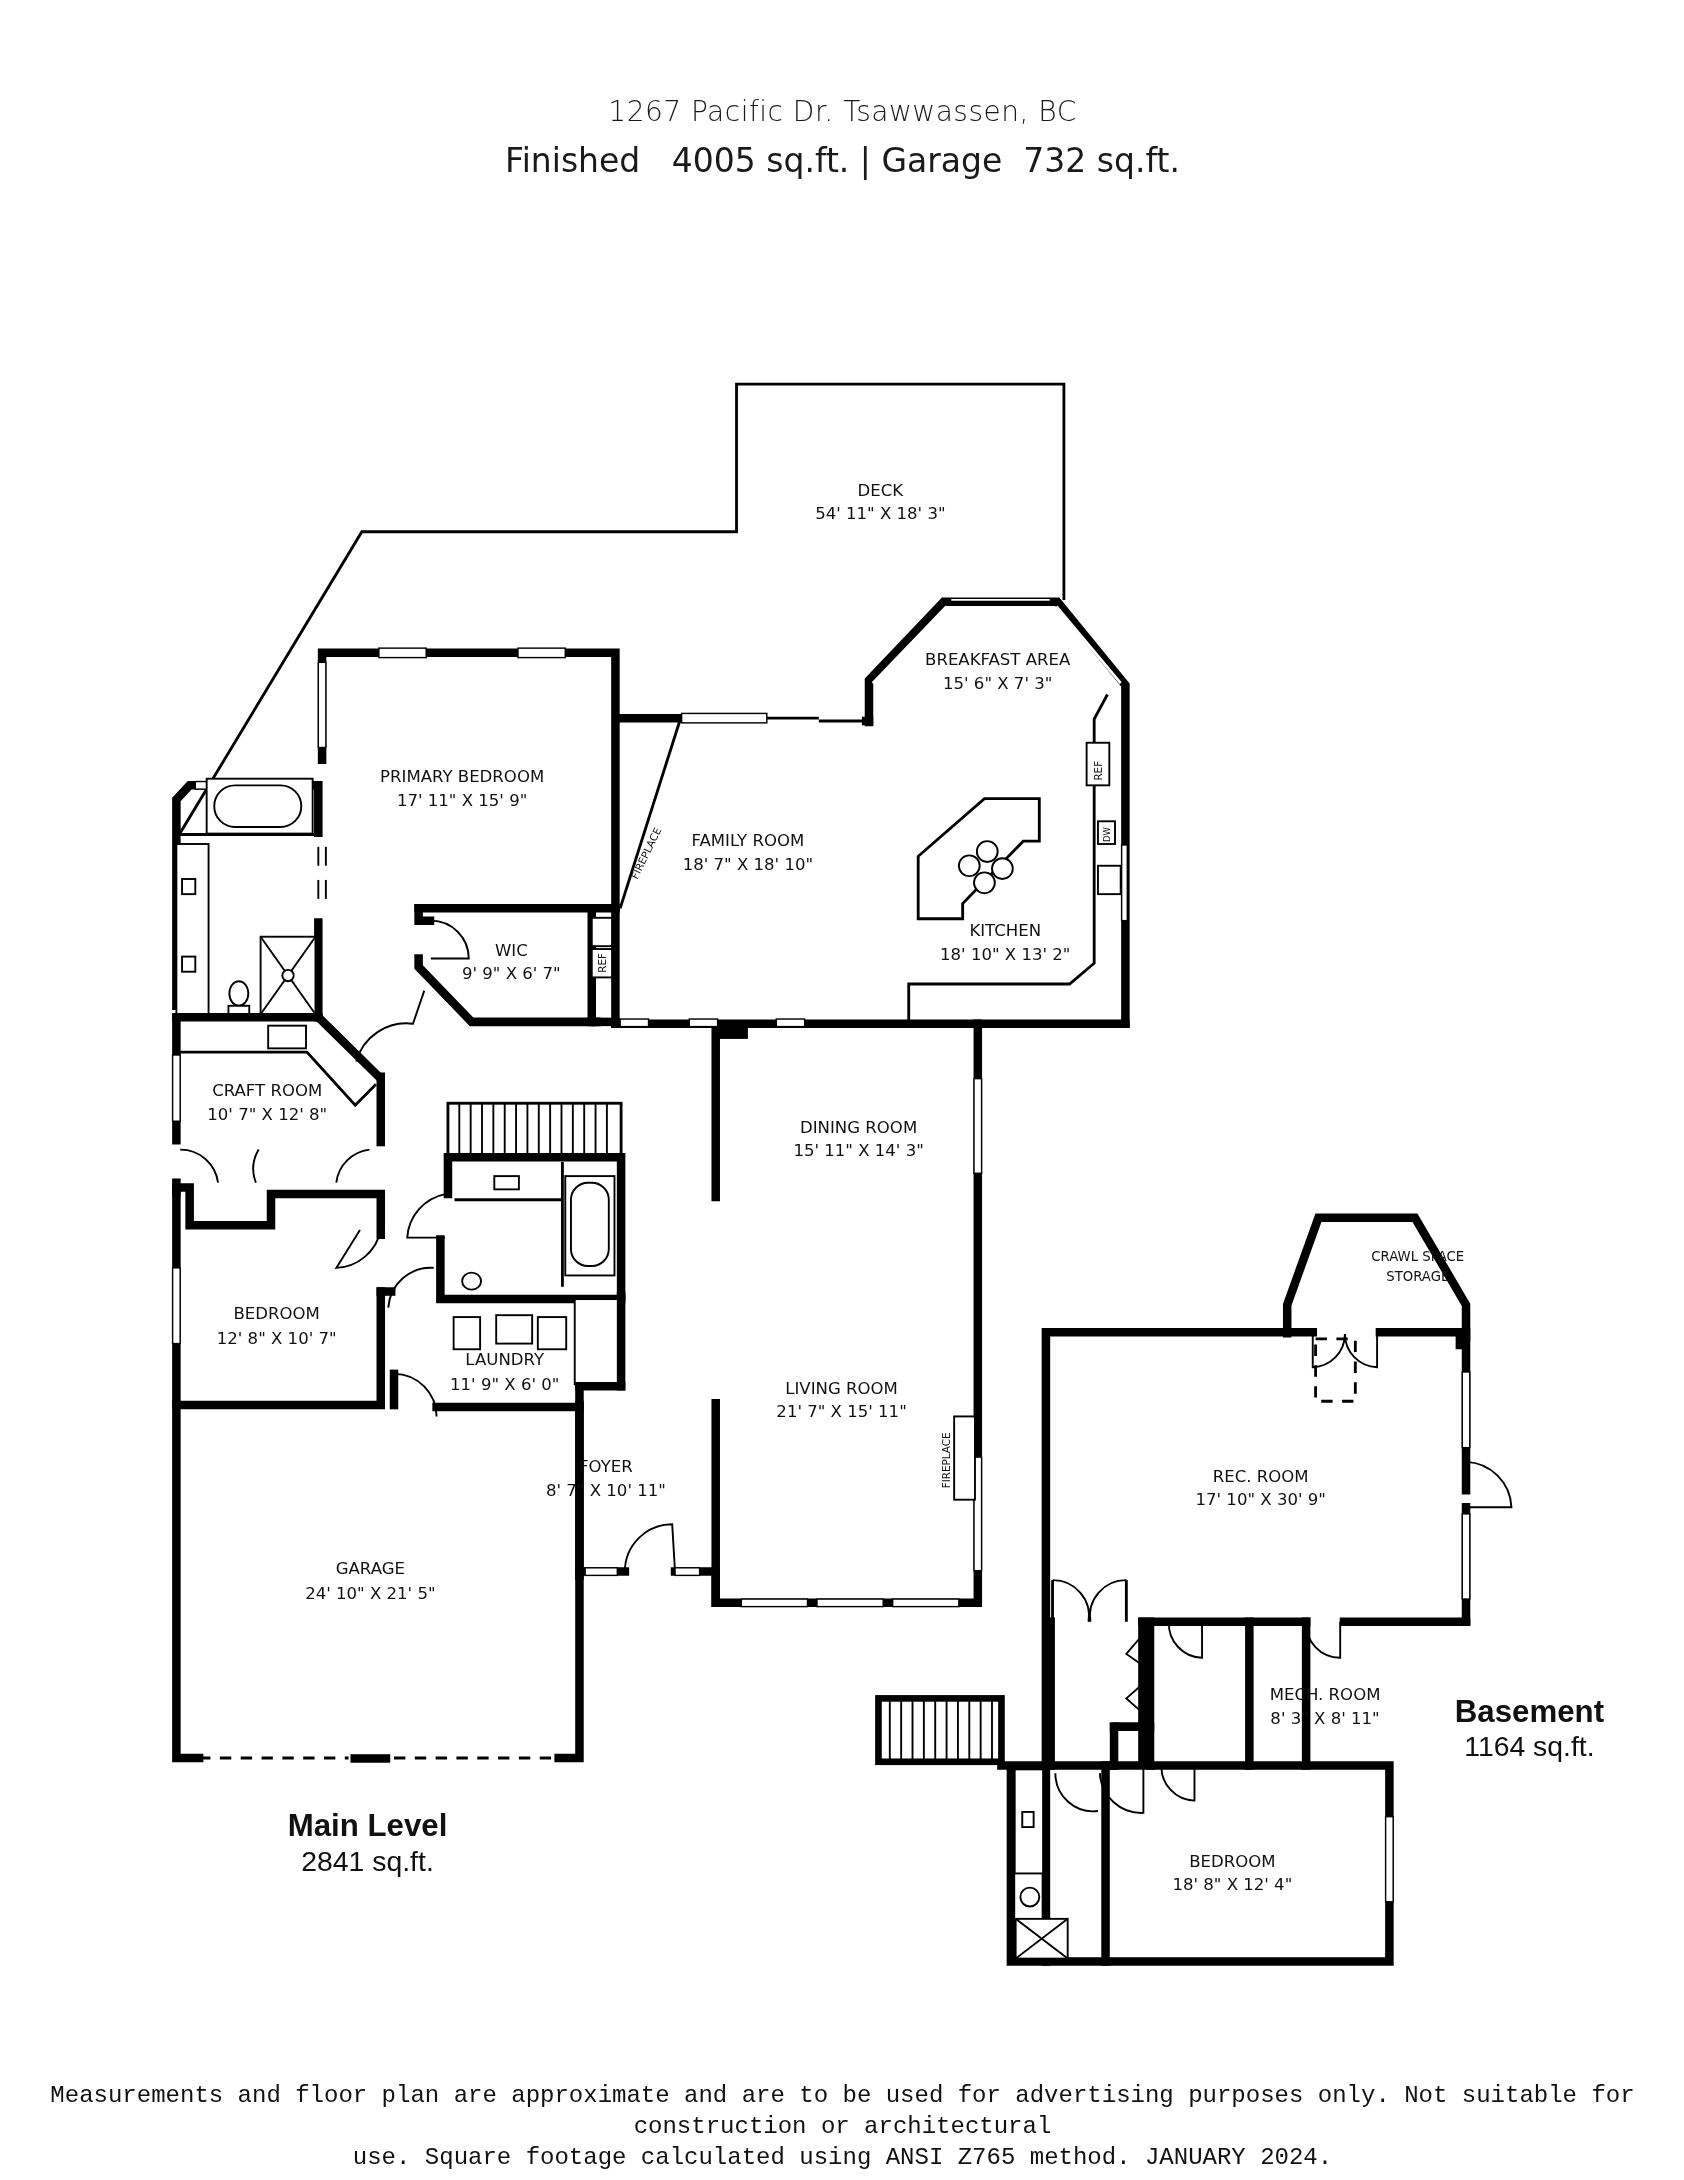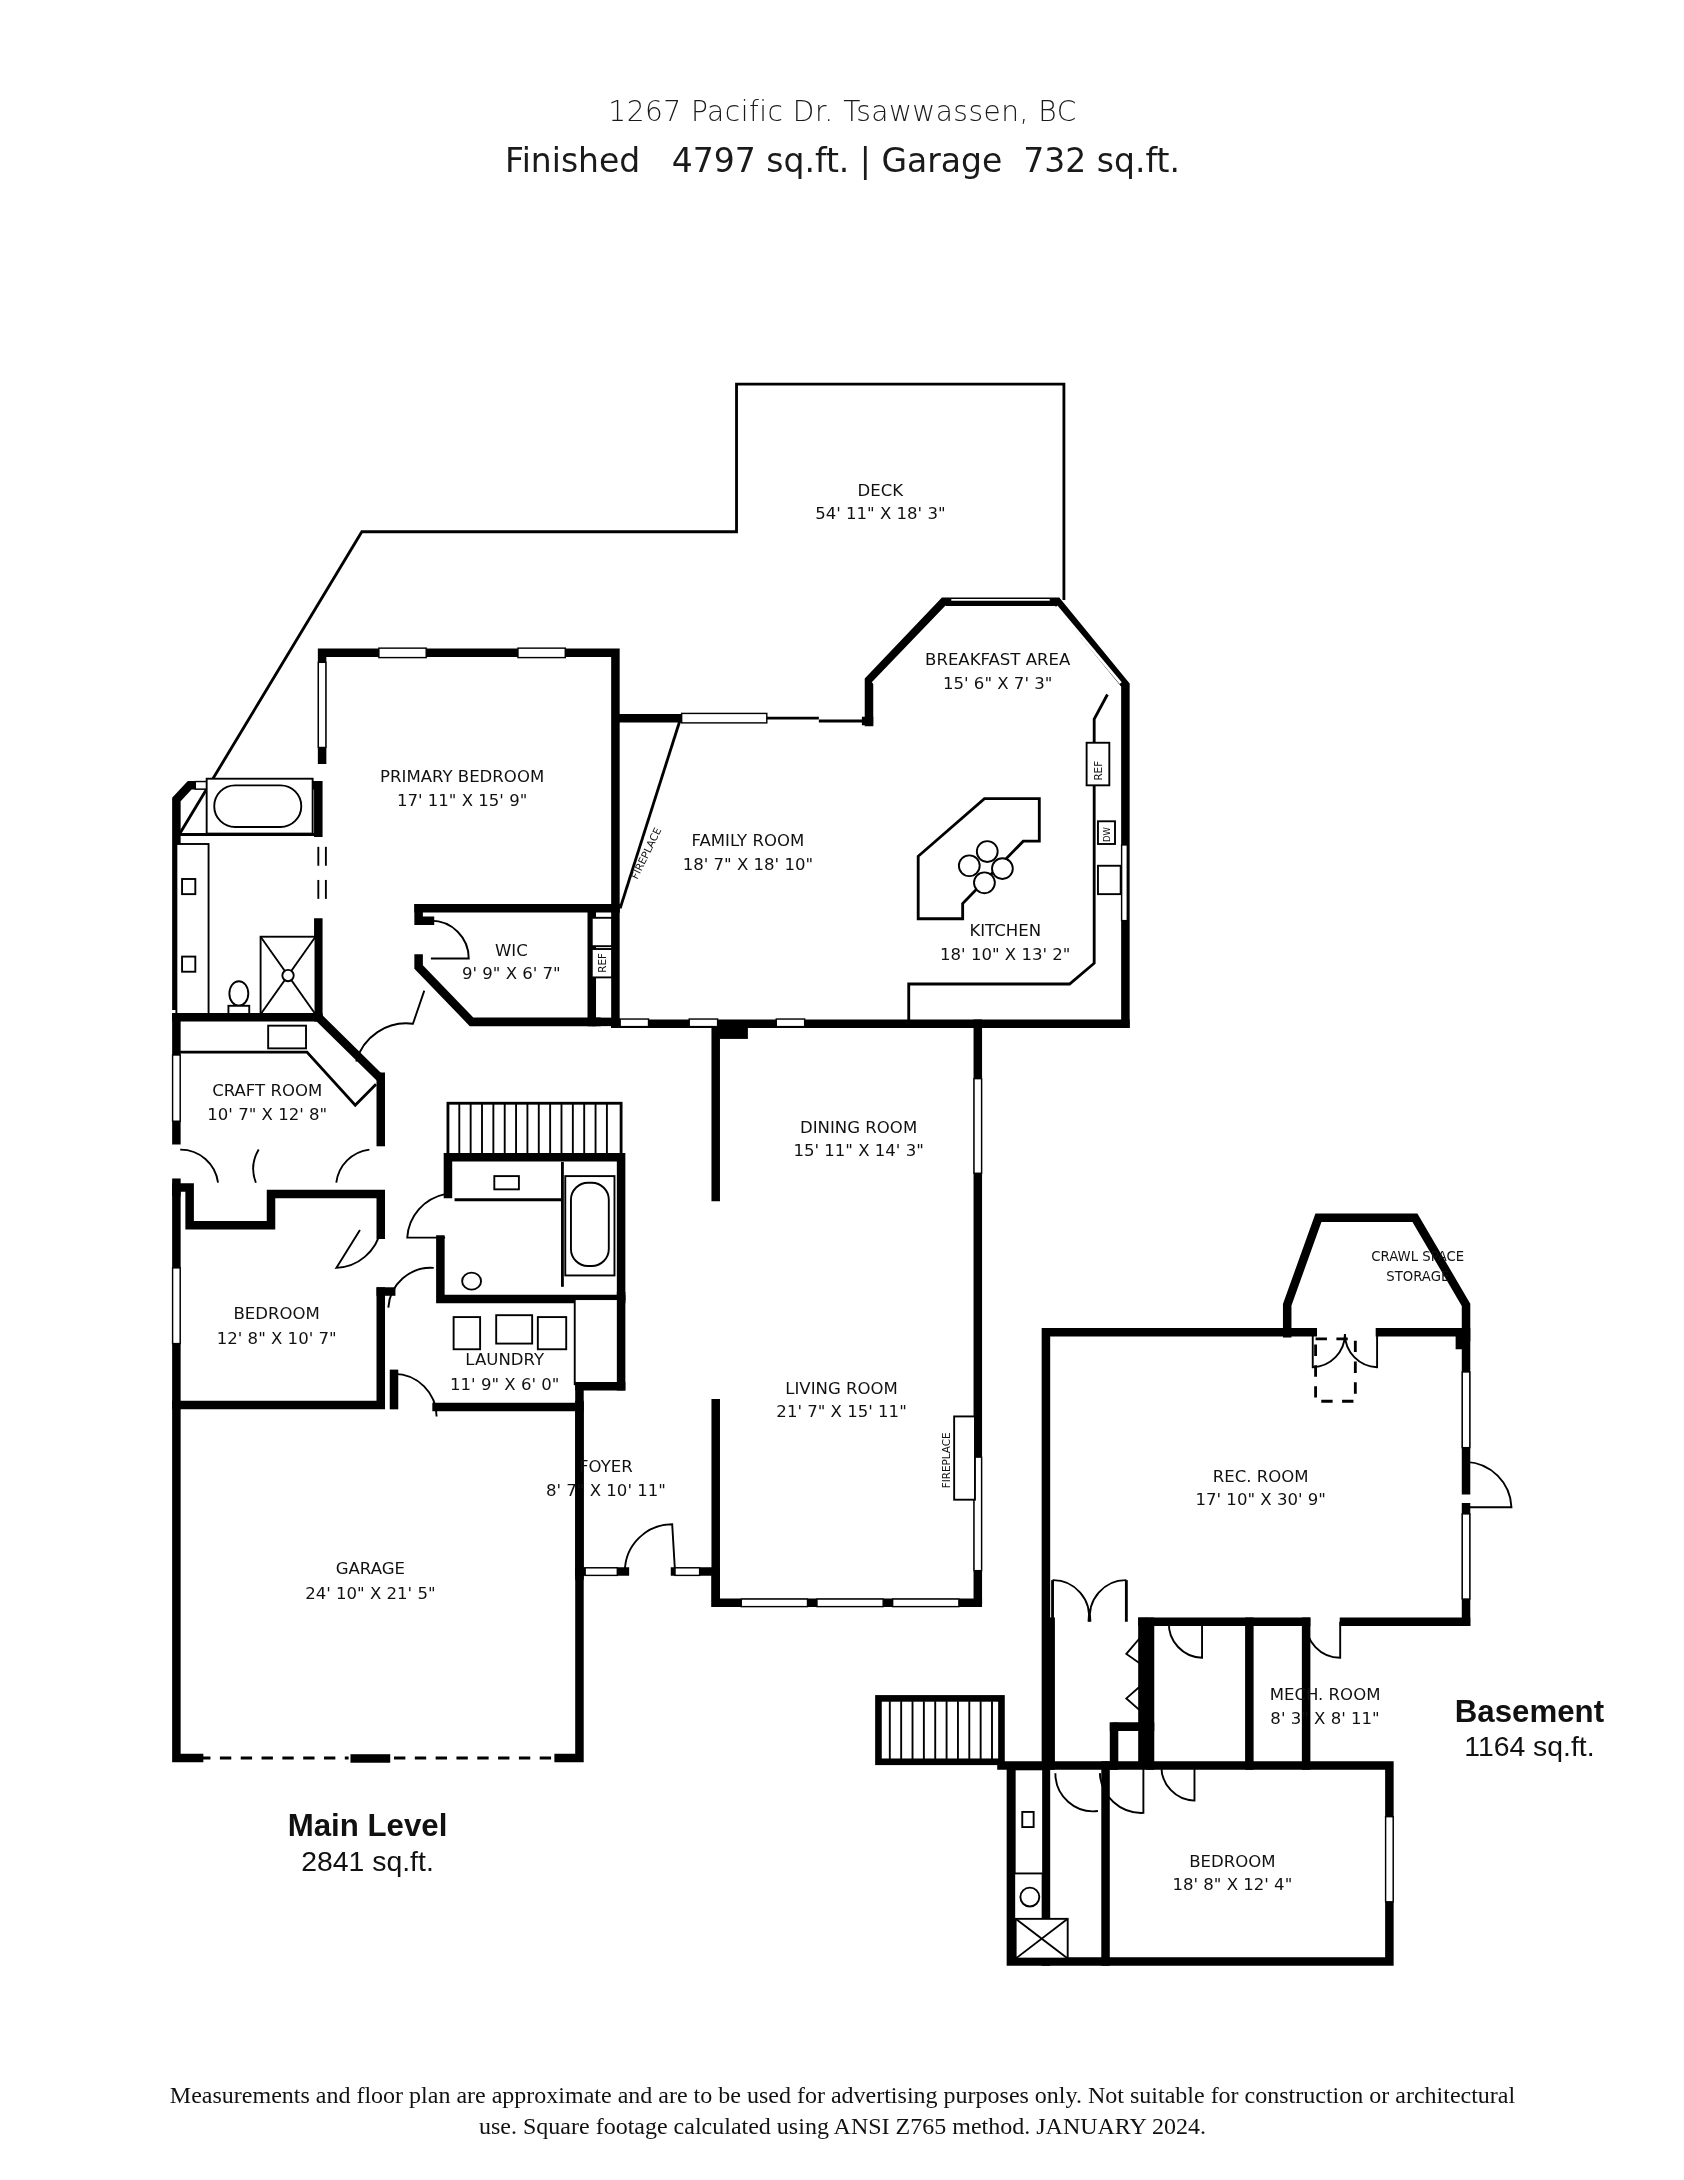--- a/index.html
+++ b/index.html
@@ -13,29 +13,29 @@
   .room-dim { font-family: "DejaVu Sans", sans-serif; font-size: 17.5px; fill: #111; text-anchor: middle; }
   .small-label { font-family: "DejaVu Sans", sans-serif; font-size: 11px; fill: #111; }
   .level-name { font-family: "Liberation Sans", sans-serif; font-weight: bold; font-size: 33px; fill: #111; text-anchor: middle; }
   .level-area { font-family: "Liberation Sans", sans-serif; font-size: 30px; fill: #111; text-anchor: middle; }
   .wall { stroke: #000; stroke-width: 9; fill: none; stroke-linecap: square; stroke-linejoin: miter; }
   .wall-thin { stroke: #000; stroke-width: 3; fill: none; }
   .window { stroke: #000; stroke-width: 1.5; fill: #fff; }
   .door-arc { stroke: #000; stroke-width: 2; fill: none; }
   .fixture { stroke: #000; stroke-width: 2; fill: #fff; }
   .dash { stroke: #000; stroke-width: 3; fill: none; stroke-dasharray: 12 10; }
-  .footer { position: absolute; left: 0; width: 1685px; top: 2080px; text-align: center; font-family: Liberation Serif, serif; font-size: 24px; line-height: 31px; color: #111; }
+  .footer { position: absolute; left: 0; width: 1685px; top: 2080px; text-align: center; font-family: Liberation Mono, monospace; font-size: 24px; line-height: 31px; color: #111; }
 </style>
 </head>
 <body>
 
 <div class="title-block">
   <div class="title">1267 Pacific Dr. Tsawwassen, BC</div>
   <div class="subtitle">
-    <span>Finished</span><span>   </span><span>4797 sq.ft.</span><span> </span><span>|</span><span> </span><span>Garage</span><span>  </span><span>732 sq.ft.</span>
+    <span>Finished</span><span>   </span><span>4005 sq.ft.</span><span> </span><span>|</span><span> </span><span>Garage</span><span>  </span><span>732 sq.ft.</span>
   </div>
 </div>
 
 <svg class="plan" width="1685" height="2180" viewBox="0 0 1780 2304">
 
   <g>
 
     <polyline class="wall-thin" points="186,1063 186,887 382,562 778,562 778,406 1124,406 1124,634"></polyline>
 
     <g>

